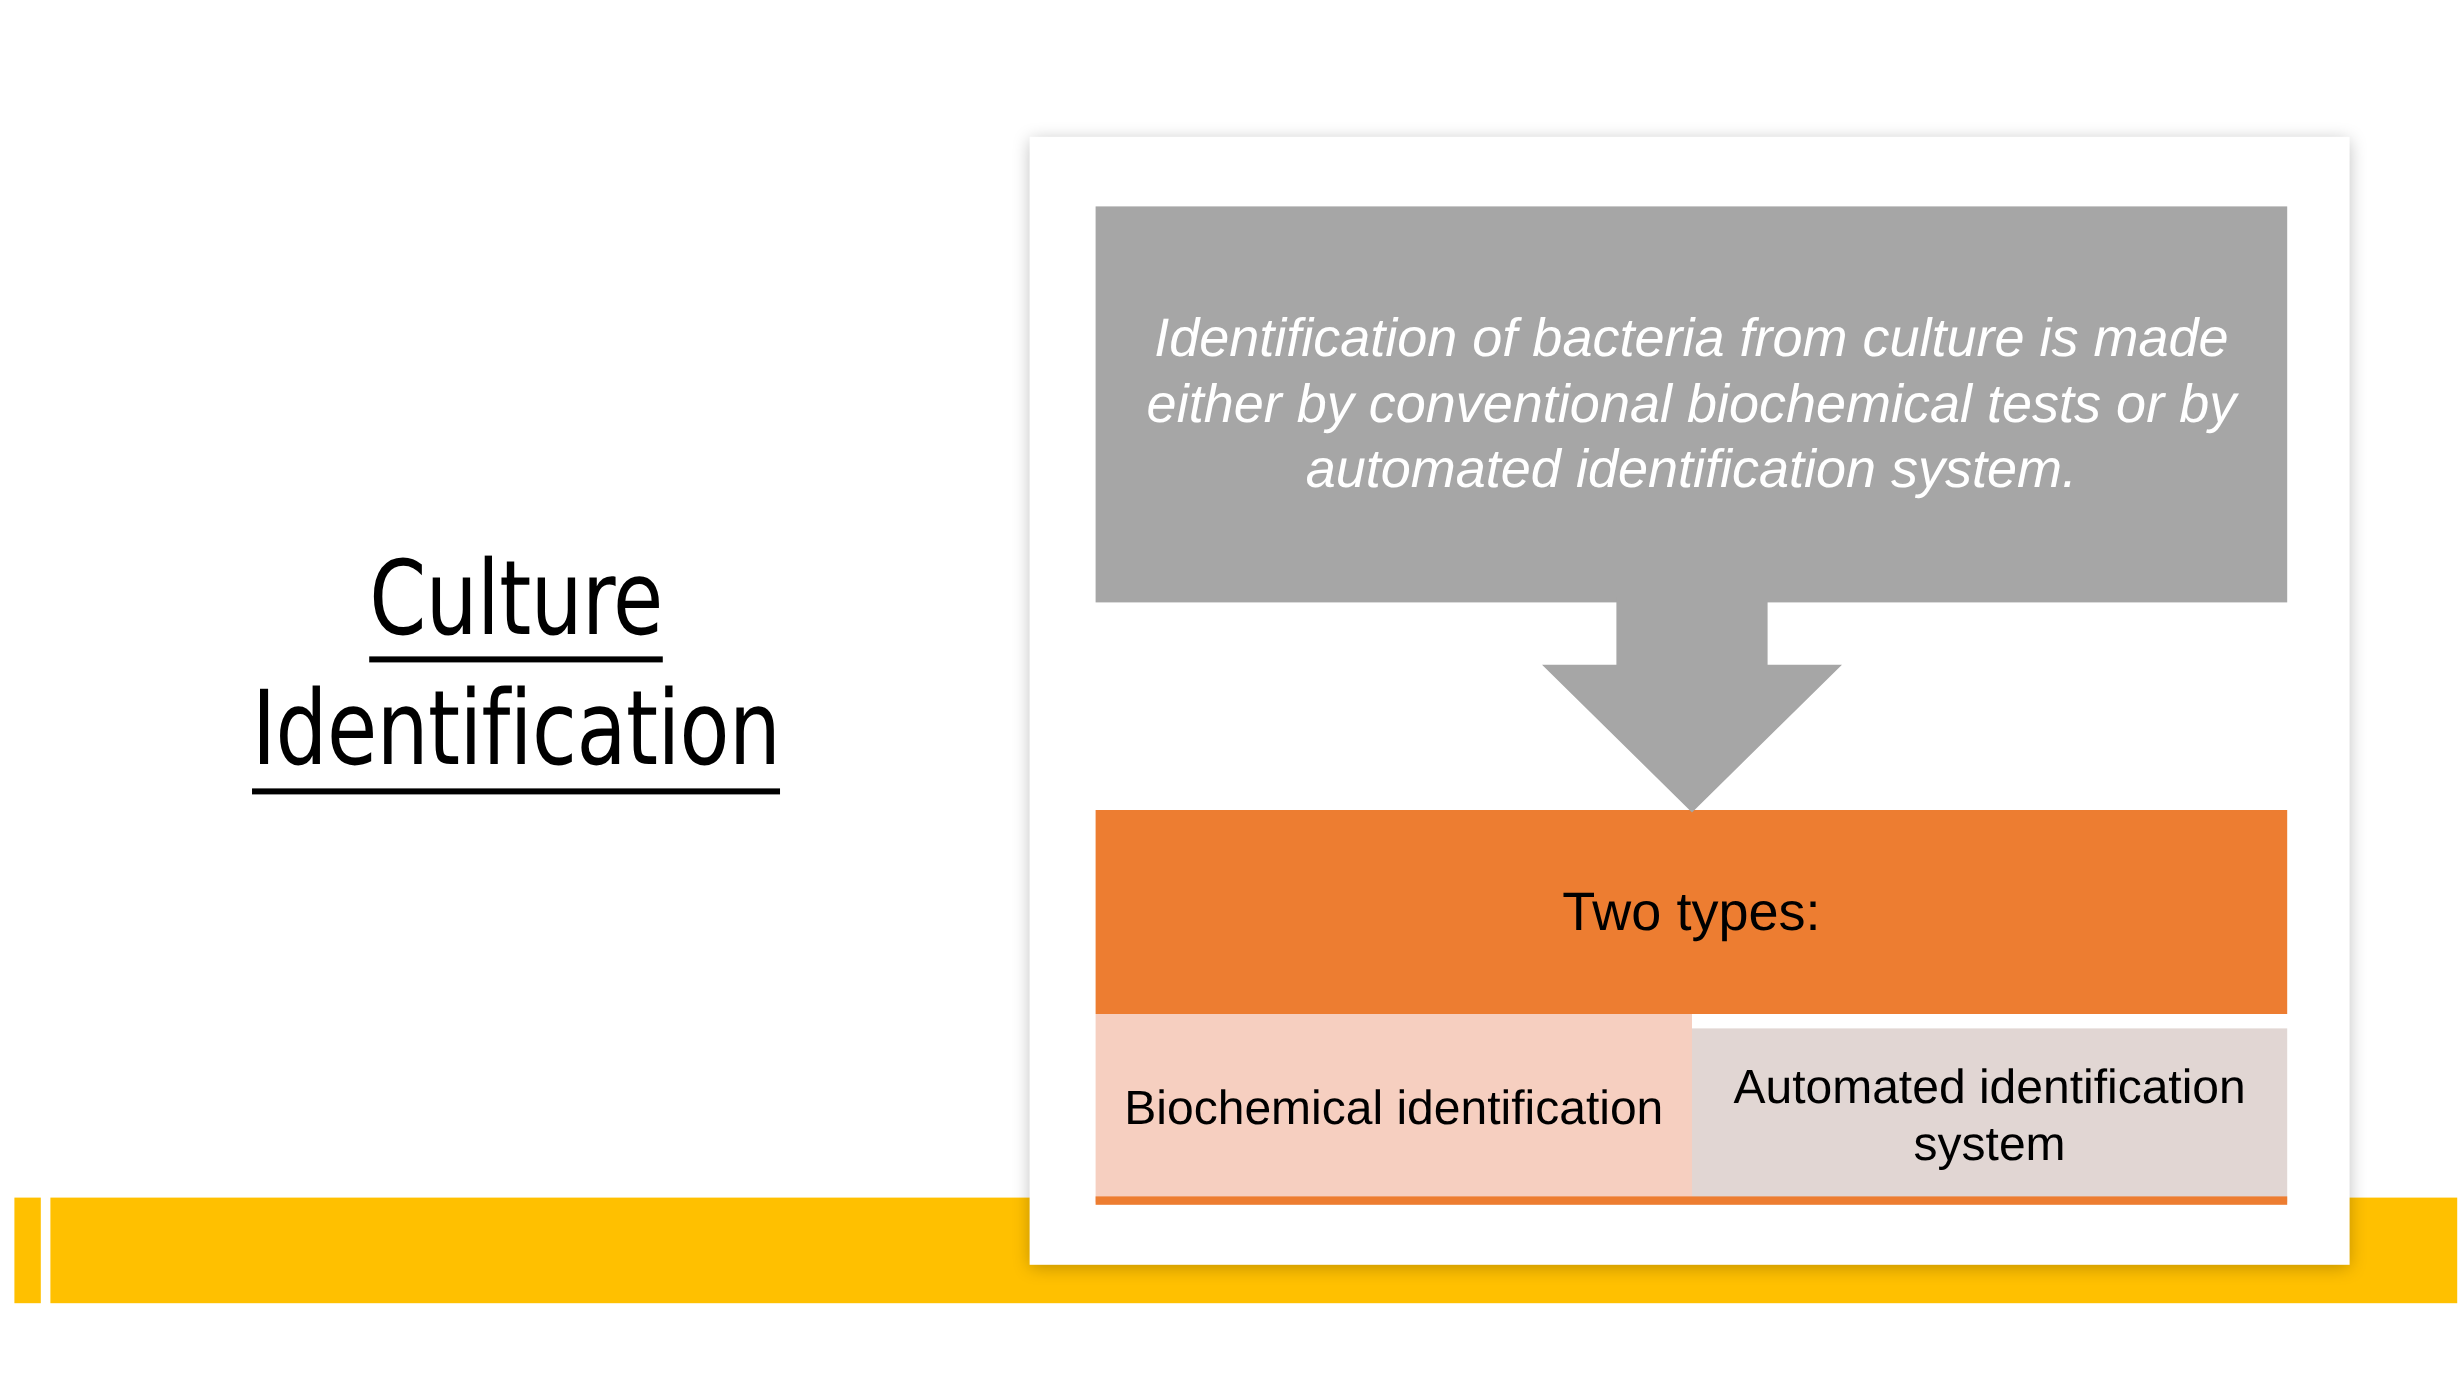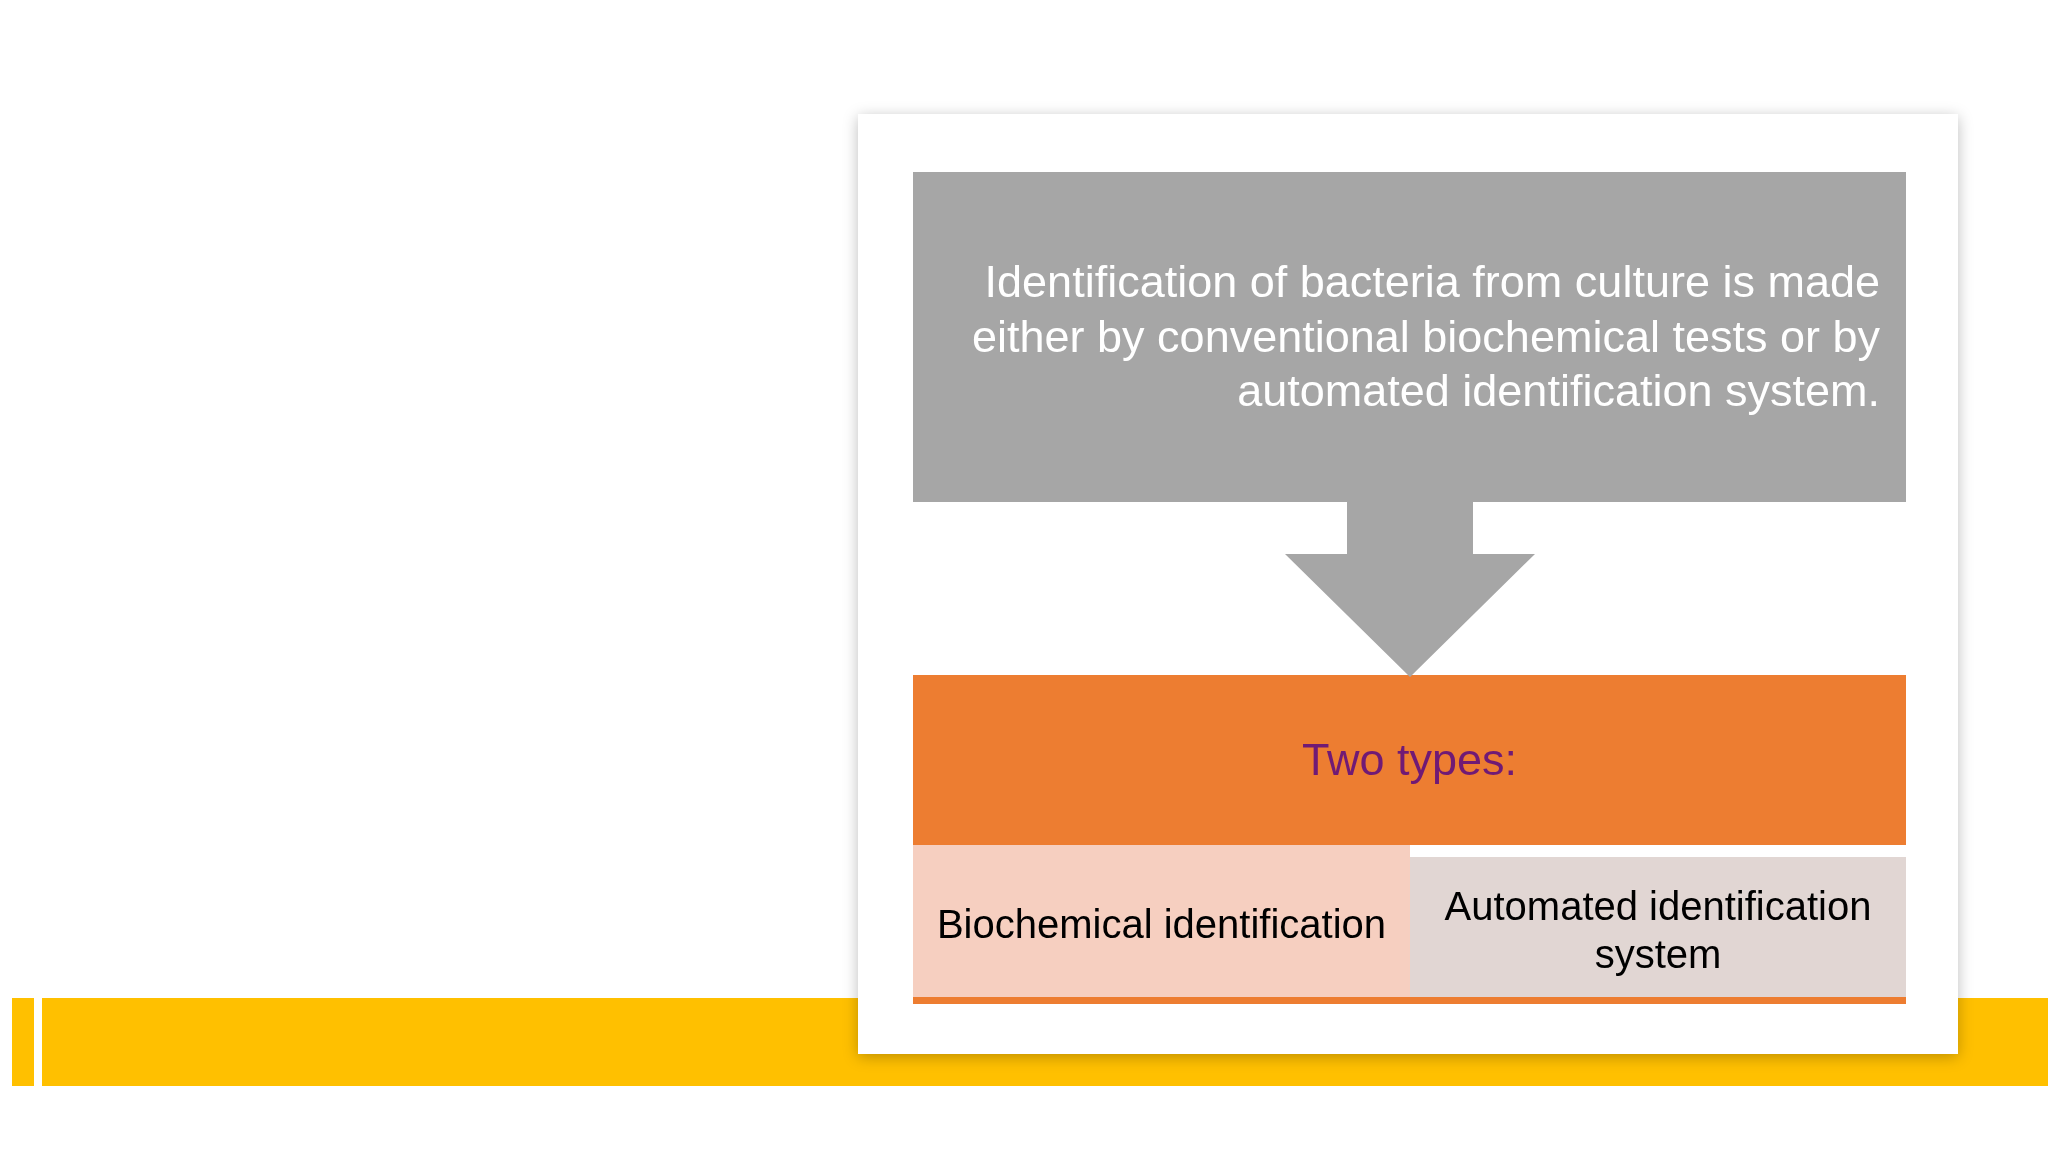--- a/index.html
+++ b/index.html
@@ -87,22 +87,23 @@
     display: flex;
     align-items: center;
     justify-content: center;
     box-sizing: border-box;
     padding: 4px 26px;
   }
   #gray-box-text {
     color: #ffffff;
     font-size: 45px;
     line-height: 1.22;
-    text-align: right;
-    font-weight: 400;
+    text-align: center;
+    font-weight: 400;
+    font-style: italic;
   }
 
   
   #down-arrow {
     position: absolute;
     left: 1280px;
     top: 498px;
     width: 260px;
     height: 185px;
     z-index: 4;
@@ -115,21 +116,21 @@
     top: 675px;
     width: 993px;
     height: 170px;
     background: #ED7D31;
     z-index: 3;
     display: flex;
     align-items: center;
     justify-content: center;
   }
   #orange-box-text {
-    color: #701a75;
+    color: #000000;
     font-size: 45px;
     font-weight: 400;
     text-align: center;
   }
 
   
   #subtype-row {
     position: absolute;
     left: 913px;
     top: 845px;
@@ -173,20 +174,24 @@
   }
 </style>
 </head>
 <body>
 
 <div id="slide">
 
   <div id="yellow-tab"></div>
   <div id="yellow-bar"></div>
 
+  <div id="title-block">
+    <div class="title-line">Culture</div>
+    <div class="title-line">Identification</div>
+  </div>
 
   <div id="content-panel"></div>
 
   <div id="gray-box">
     <div id="gray-box-text">Identification of bacteria from culture is made either by conventional biochemical tests or by automated identification system.</div>
   </div>
 
   <div id="down-arrow">
     <svg width="260" height="185" viewBox="0 0 260 185" xmlns="http://www.w3.org/2000/svg" aria-hidden="true">
       <polygon points="67,0 193,0 193,56 255,56 130,179 5,56 67,56" fill="#A6A6A6"></polygon>

